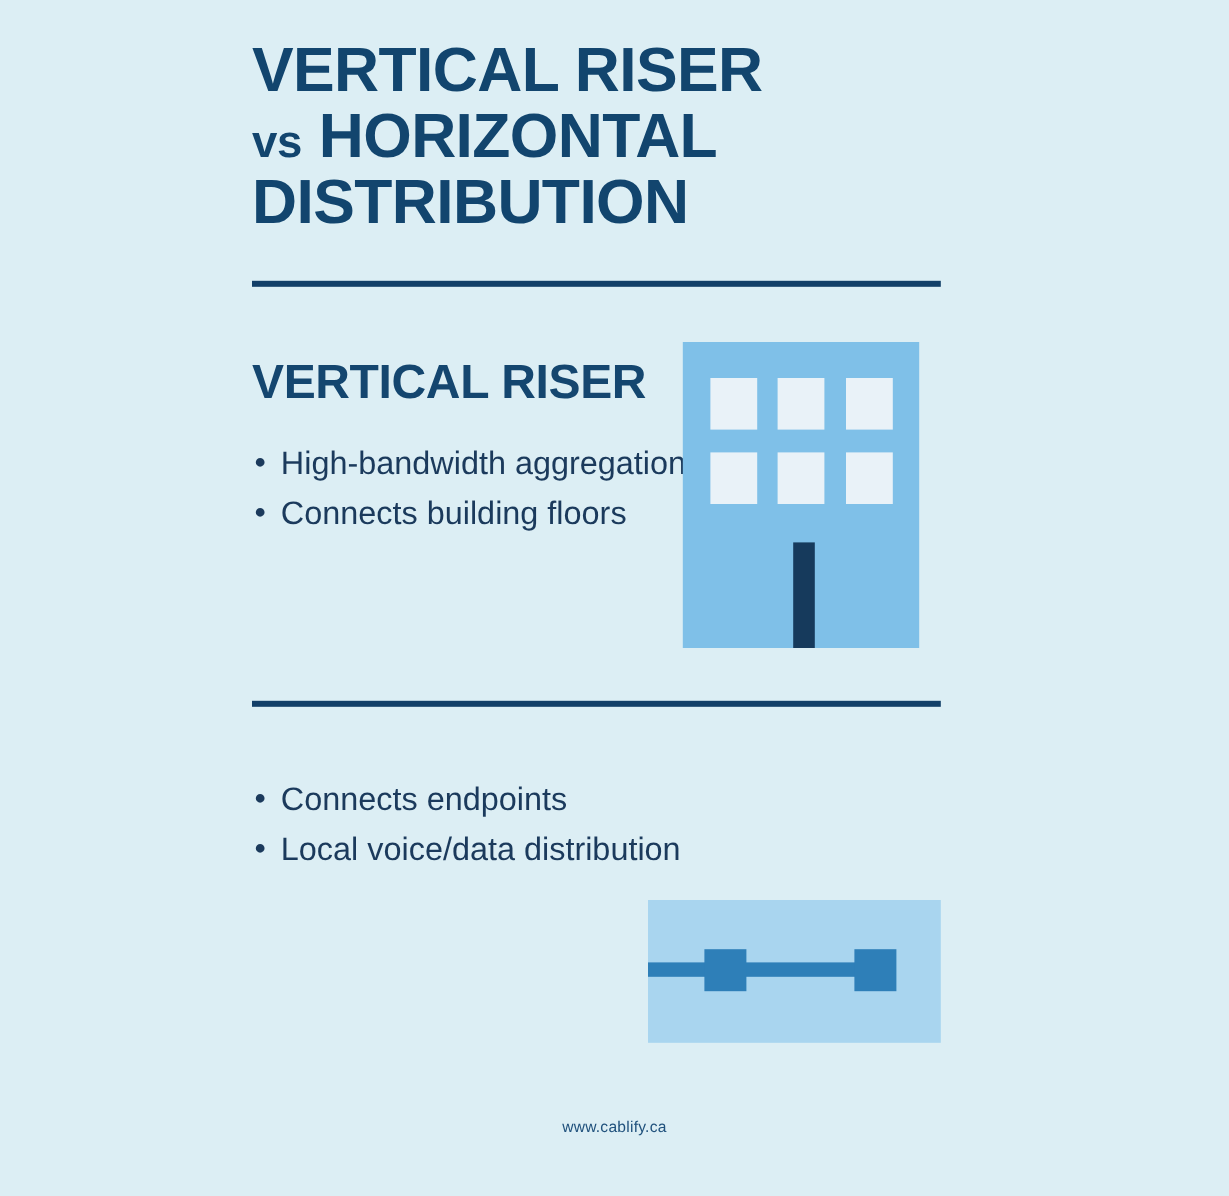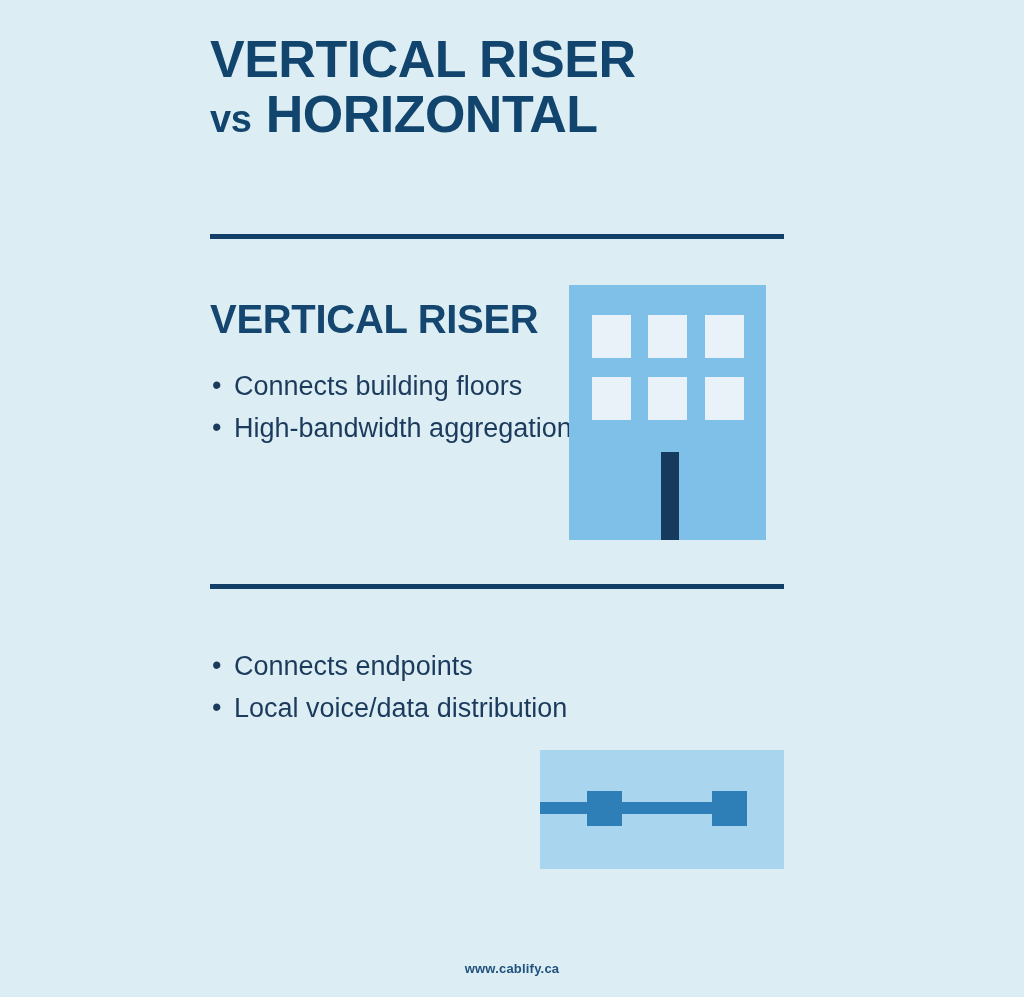--- a/index.html
+++ b/index.html
@@ -160,46 +160,47 @@
     background: #2e7fb8;
     top: 41px;
   }
   .hd-node-a { left: 47px; }
   .hd-node-b { left: 172px; }
 
   
   #footer {
     position: absolute;
     left: 0;
-    top: 937px;
+    top: 907px;
     width: 1024px;
     text-align: center;
     font-size: 13px;
-    font-weight: bold;
+    font-weight: normal;
     color: #21527d;
     letter-spacing: 0.2px;
   }
 </style>
 </head>
 <body>
 
 <div class="canvas">
 
   <div class="title-block">
     <div class="title-line">VERTICAL RISER</div>
     <div class="title-line"><span class="vs-word">vs</span> <span>HORIZONTAL</span></div>
+    <div class="title-line">DISTRIBUTION</div>
   </div>
 
   <div class="divider" id="divider-top"></div>
 
   <div class="section" id="section-riser">
     <h2 class="section-heading">VERTICAL RISER</h2>
     <ul class="bullets">
+      <li class="bullet">High-bandwidth aggregation</li>
       <li class="bullet">Connects building floors</li>
-      <li class="bullet">High-bandwidth aggregation</li>
     </ul>
   </div>
 
   <div id="building-icon">
     <div class="building-body"></div>
     <div class="window win-r1 win-c1"></div>
     <div class="window win-r1 win-c2"></div>
     <div class="window win-r1 win-c3"></div>
     <div class="window win-r2 win-c1"></div>
     <div class="window win-r2 win-c2"></div>

